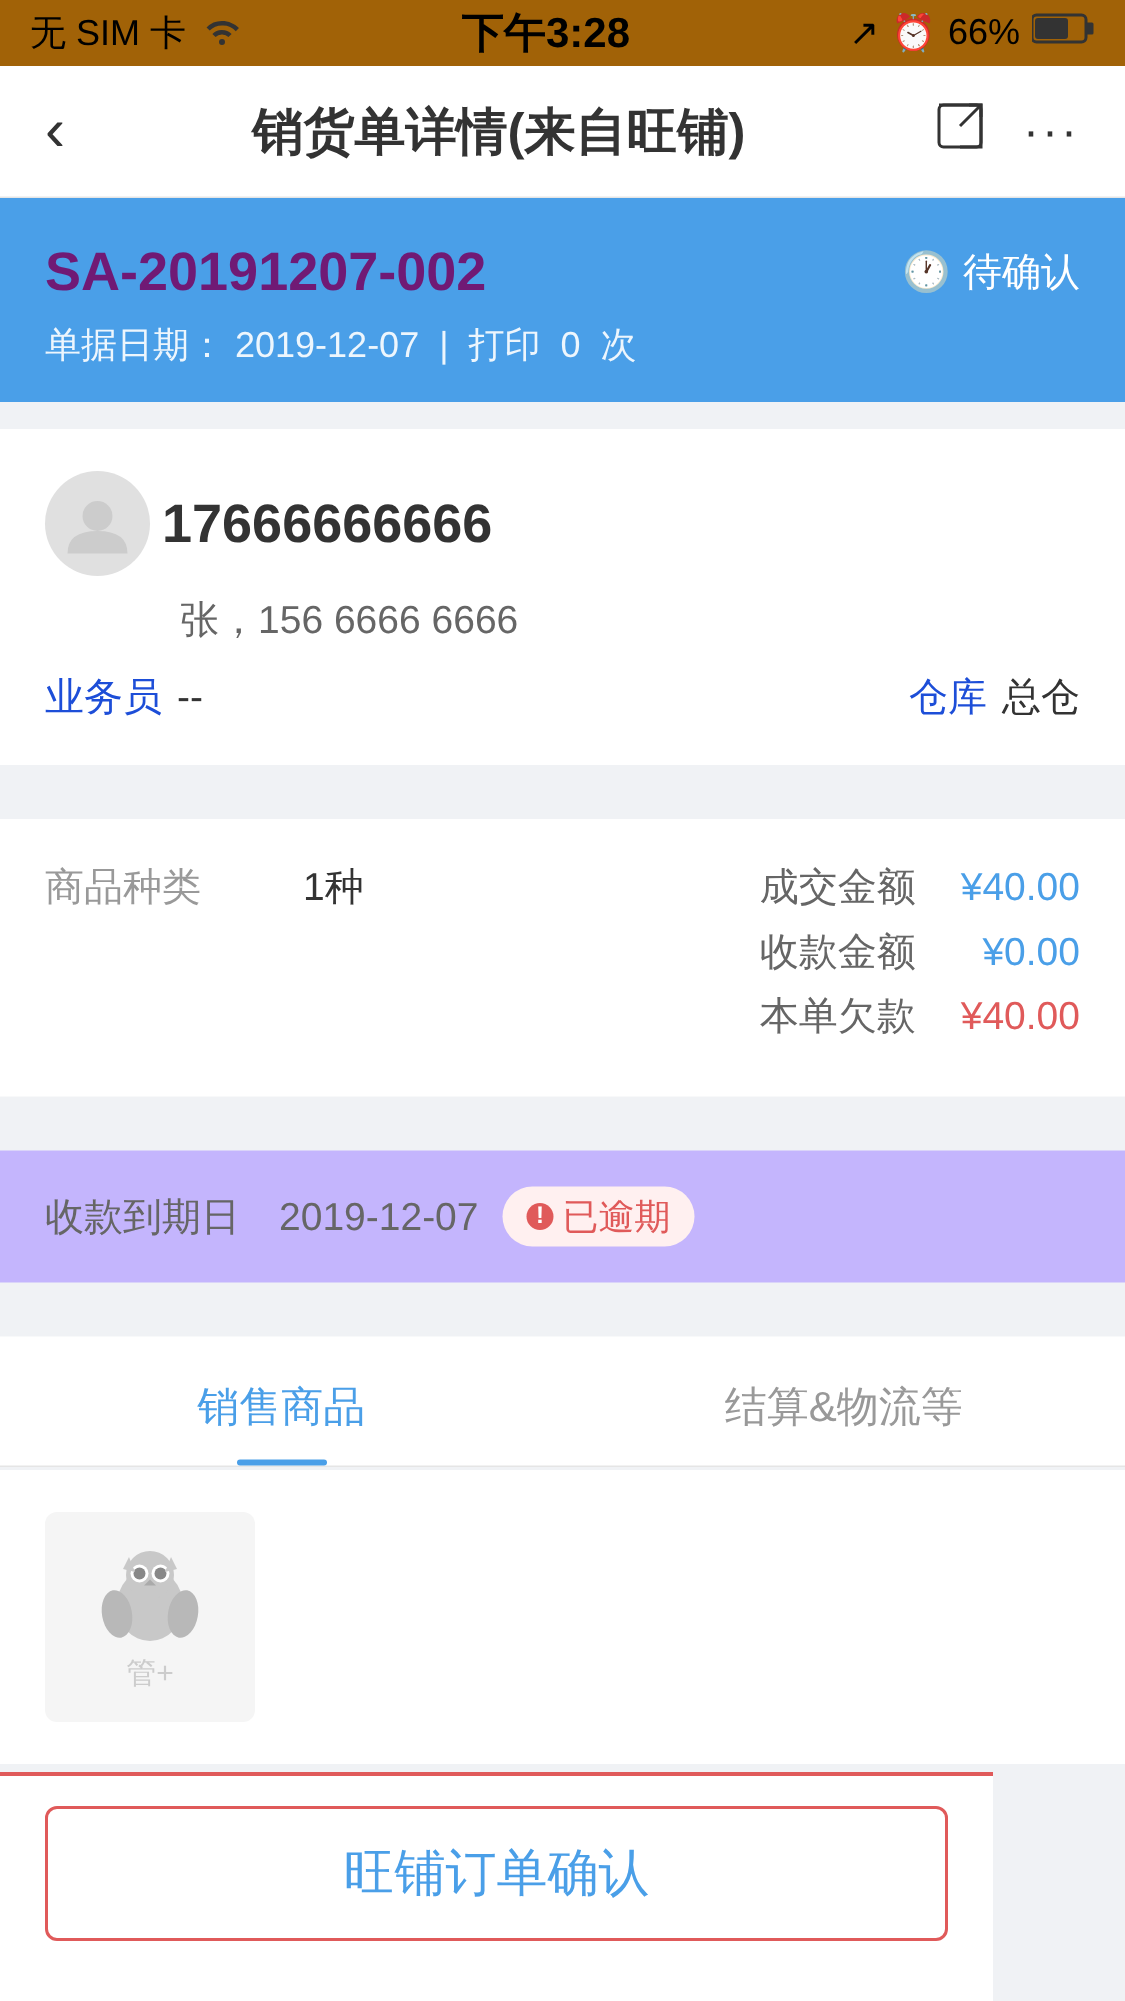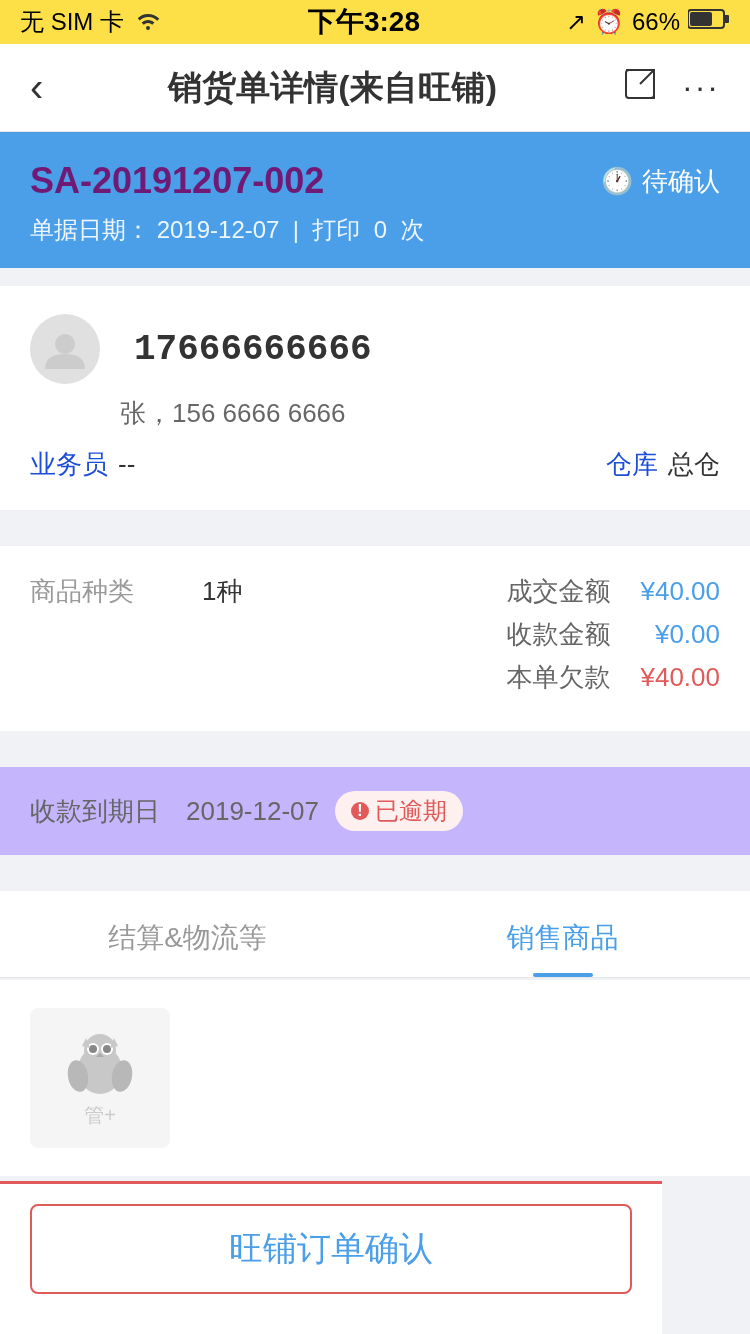--- a/index.html
+++ b/index.html
@@ -8,21 +8,21 @@
       font-family: -apple-system, "PingFang SC", "Helvetica Neue", Arial, sans-serif;
       background: #f0f2f5;
       width: 750px;
       min-height: 1334px;
       overflow-x: hidden;
       font-size: 28px;
     }
 
     
     .status-bar {
-      background: #fde047;
+      background: #a16207;
       height: 44px;
       display: flex;
       align-items: center;
       justify-content: space-between;
       padding: 0 20px;
       font-size: 24px;
       font-weight: 500;
     }
     .status-left { display: flex; align-items: center; gap: 10px; }
     .status-center { font-size: 28px; font-weight: 600; }
@@ -85,23 +85,22 @@
 
     
     .customer-section {
       background: #fff;
       padding: 28px 30px;
       margin-bottom: 18px;
     }
     .customer-top {
       display: flex;
       align-items: center;
-      gap: 34px;
+      gap: 8px;
       margin-bottom: 12px;
-      font-family: Liberation Mono, monospace;
     }
     .avatar {
       width: 70px;
       height: 70px;
       border-radius: 50%;
       background: #e0e0e0;
       display: flex;
       align-items: center;
       justify-content: center;
       flex-shrink: 0;
@@ -421,22 +420,22 @@
   <div class="overdue-badge">
     <div class="overdue-dot">!</div>
     <span>已逾期</span>
   </div>
 </div>
 
 <div class="divider"></div>
 
 <div class="tabs-section">
   <div class="tabs-row">
+    <div class="tab-item active">销售商品</div>
     <div class="tab-item">结算&amp;物流等</div>
-    <div class="tab-item active">销售商品</div>
   </div>
 </div>
 
 <div class="product-section">
   <div class="product-item">
     <div class="product-thumb">
       <div class="product-thumb-inner">
 
         <svg width="80" height="70" viewBox="0 0 80 70">
 

